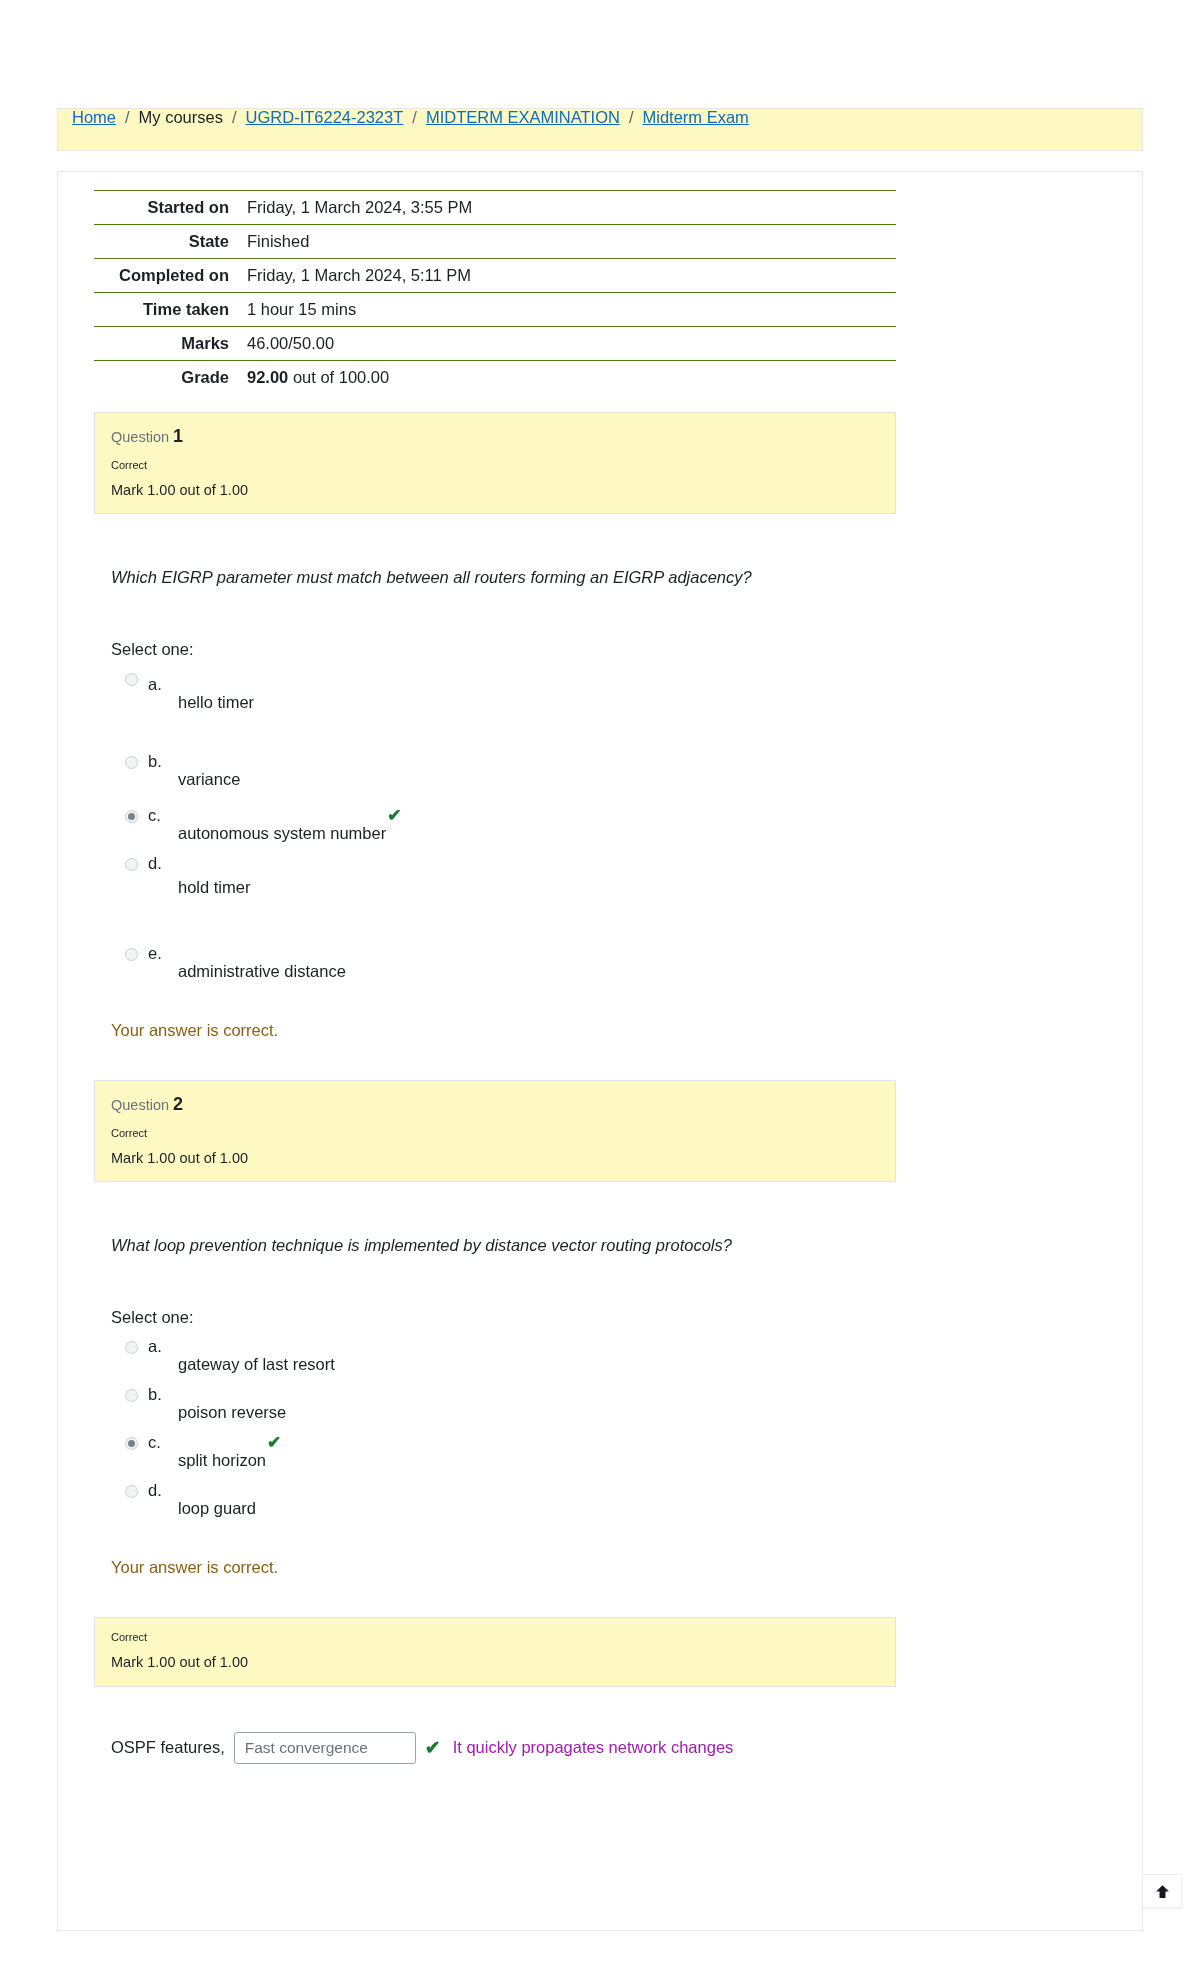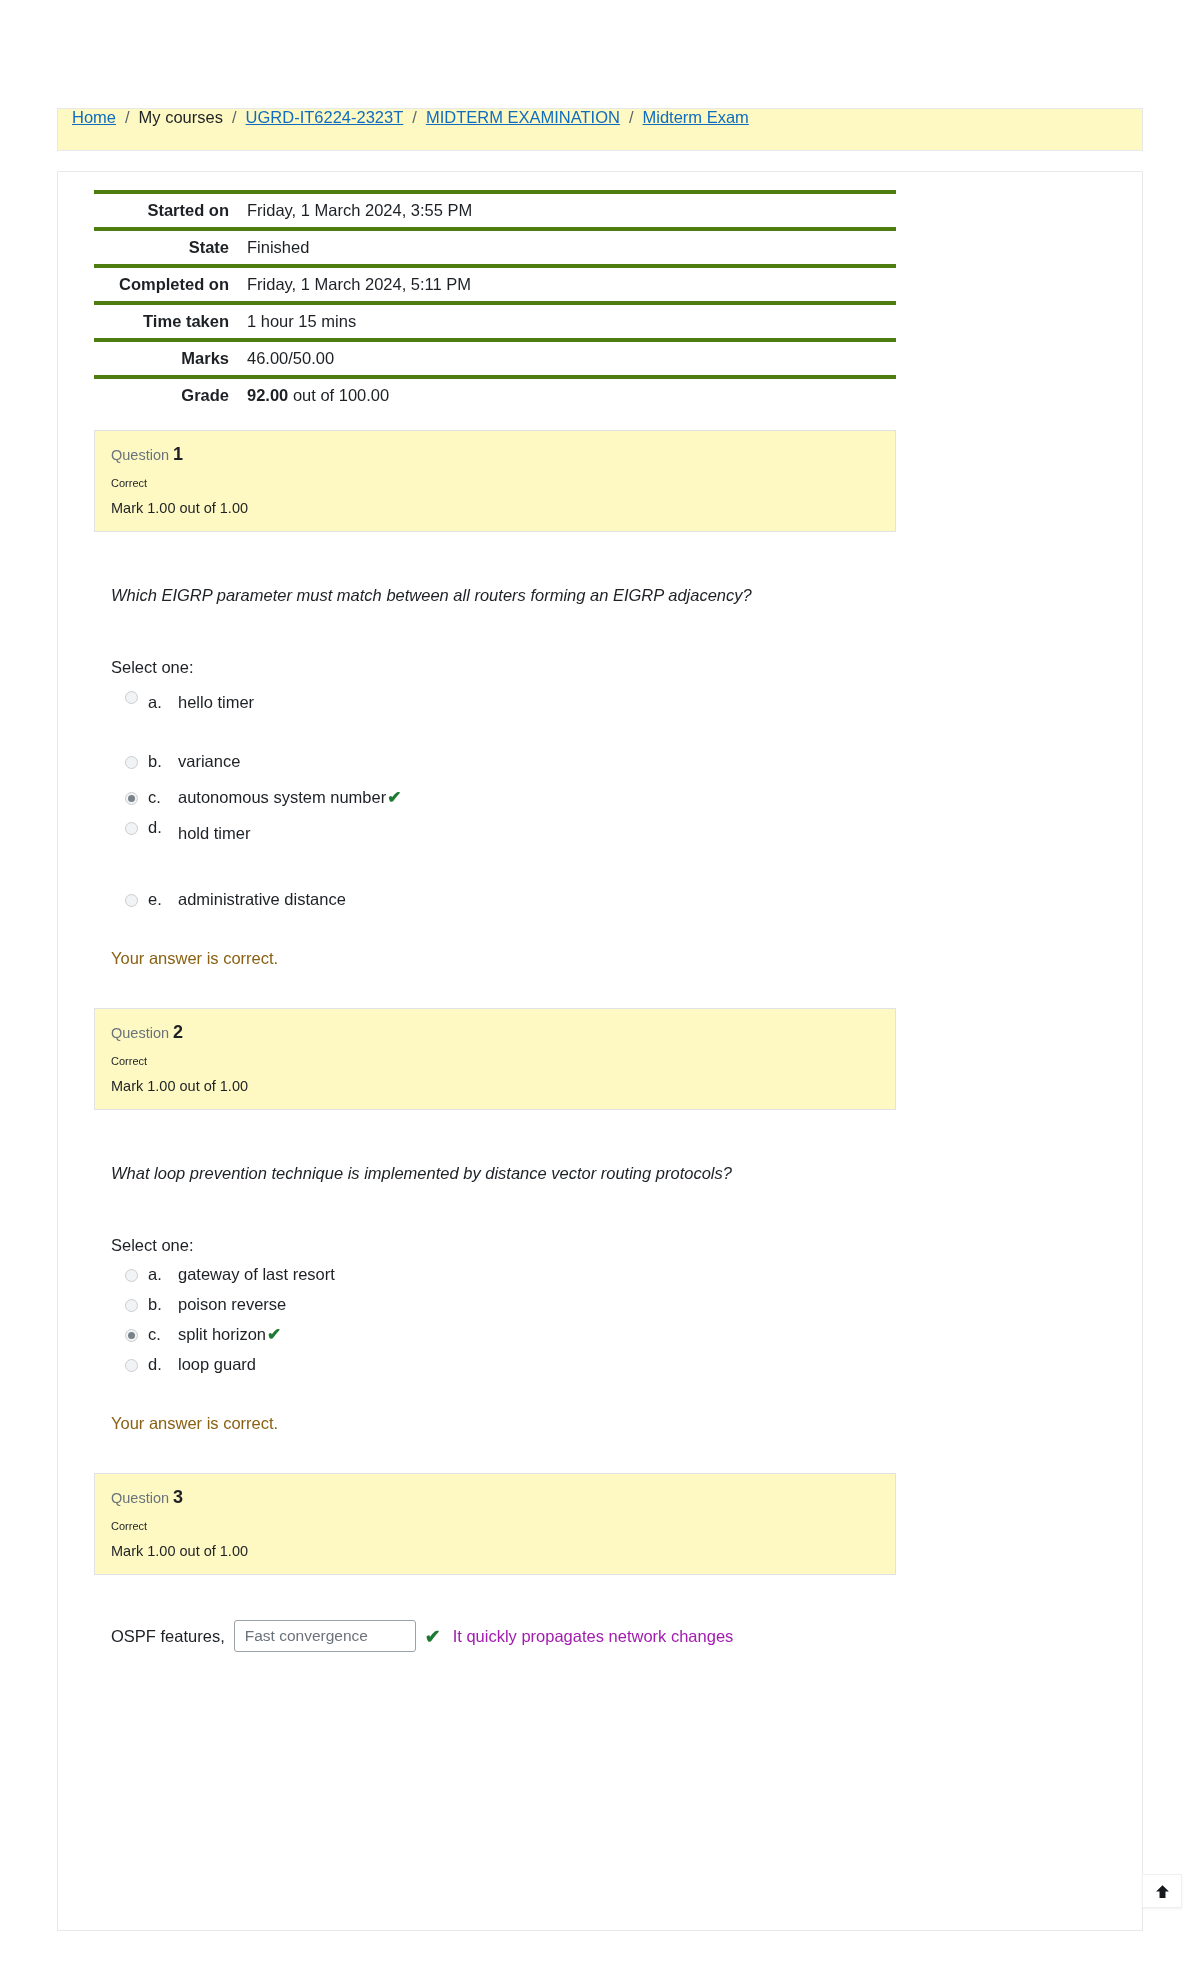--- a/index.html
+++ b/index.html
@@ -67,21 +67,21 @@
 
   
   .summary-table {
     width: 100%;
     max-width: 802px;
     border-collapse: collapse;
     margin: 0 0 0 18px;
     font-size: 16.5px;
   }
   .summary-table tr {
-    border-top: 4px solid #4d7c0f;
+    border-top: 1px solid #4d7c0f;
     margin-top: 22px;
   }
   .summary-table tr:last-child {
     border-bottom: none;
   }
   .summary-table th {
     text-align: right;
     font-weight: bold;
     padding: 7px 10px 7px 0;
     width: 135px;
@@ -185,21 +185,21 @@
     flex: 0 0 auto;
     width: 30px;
     margin-left: 10px;
     color: #1d2125;
   }
   .answer-row .atext {
     flex: 0 1 auto;
     display: flex;
     align-items: flex-start;
   }
-  .atext .lbl { white-space: nowrap; }
+  .atext .lbl { white-space: nowrap; margin-top: 18px; }
   .tick {
     color: #1d7a33;
     font-size: 17px;
     line-height: 1;
     margin-left: 1px;
     font-weight: bold;
     position: relative;
     top: 1px;
   }
   
@@ -433,21 +433,20 @@
           </div>
 
         </div>
 
         <div class="feedback">Your answer is correct.</div>
       </div>
     </div>
 
     <div class="question" style="margin-top:40px;">
       <div class="q-info">
-        <div class="q-no"><span>Question</span> <b>3</b></div>
         <div class="q-state">Correct</div>
         <div class="q-mark">Mark 1.00 out of 1.00</div>
       </div>
       <div class="q-body">
         <div class="match-row">
           <span class="match-label">OSPF features,</span>
           <span class="match-select">Fast convergence</span>
           <span class="match-tick">✔</span>
           <span class="match-answer">It quickly propagates network changes</span>
         </div>

